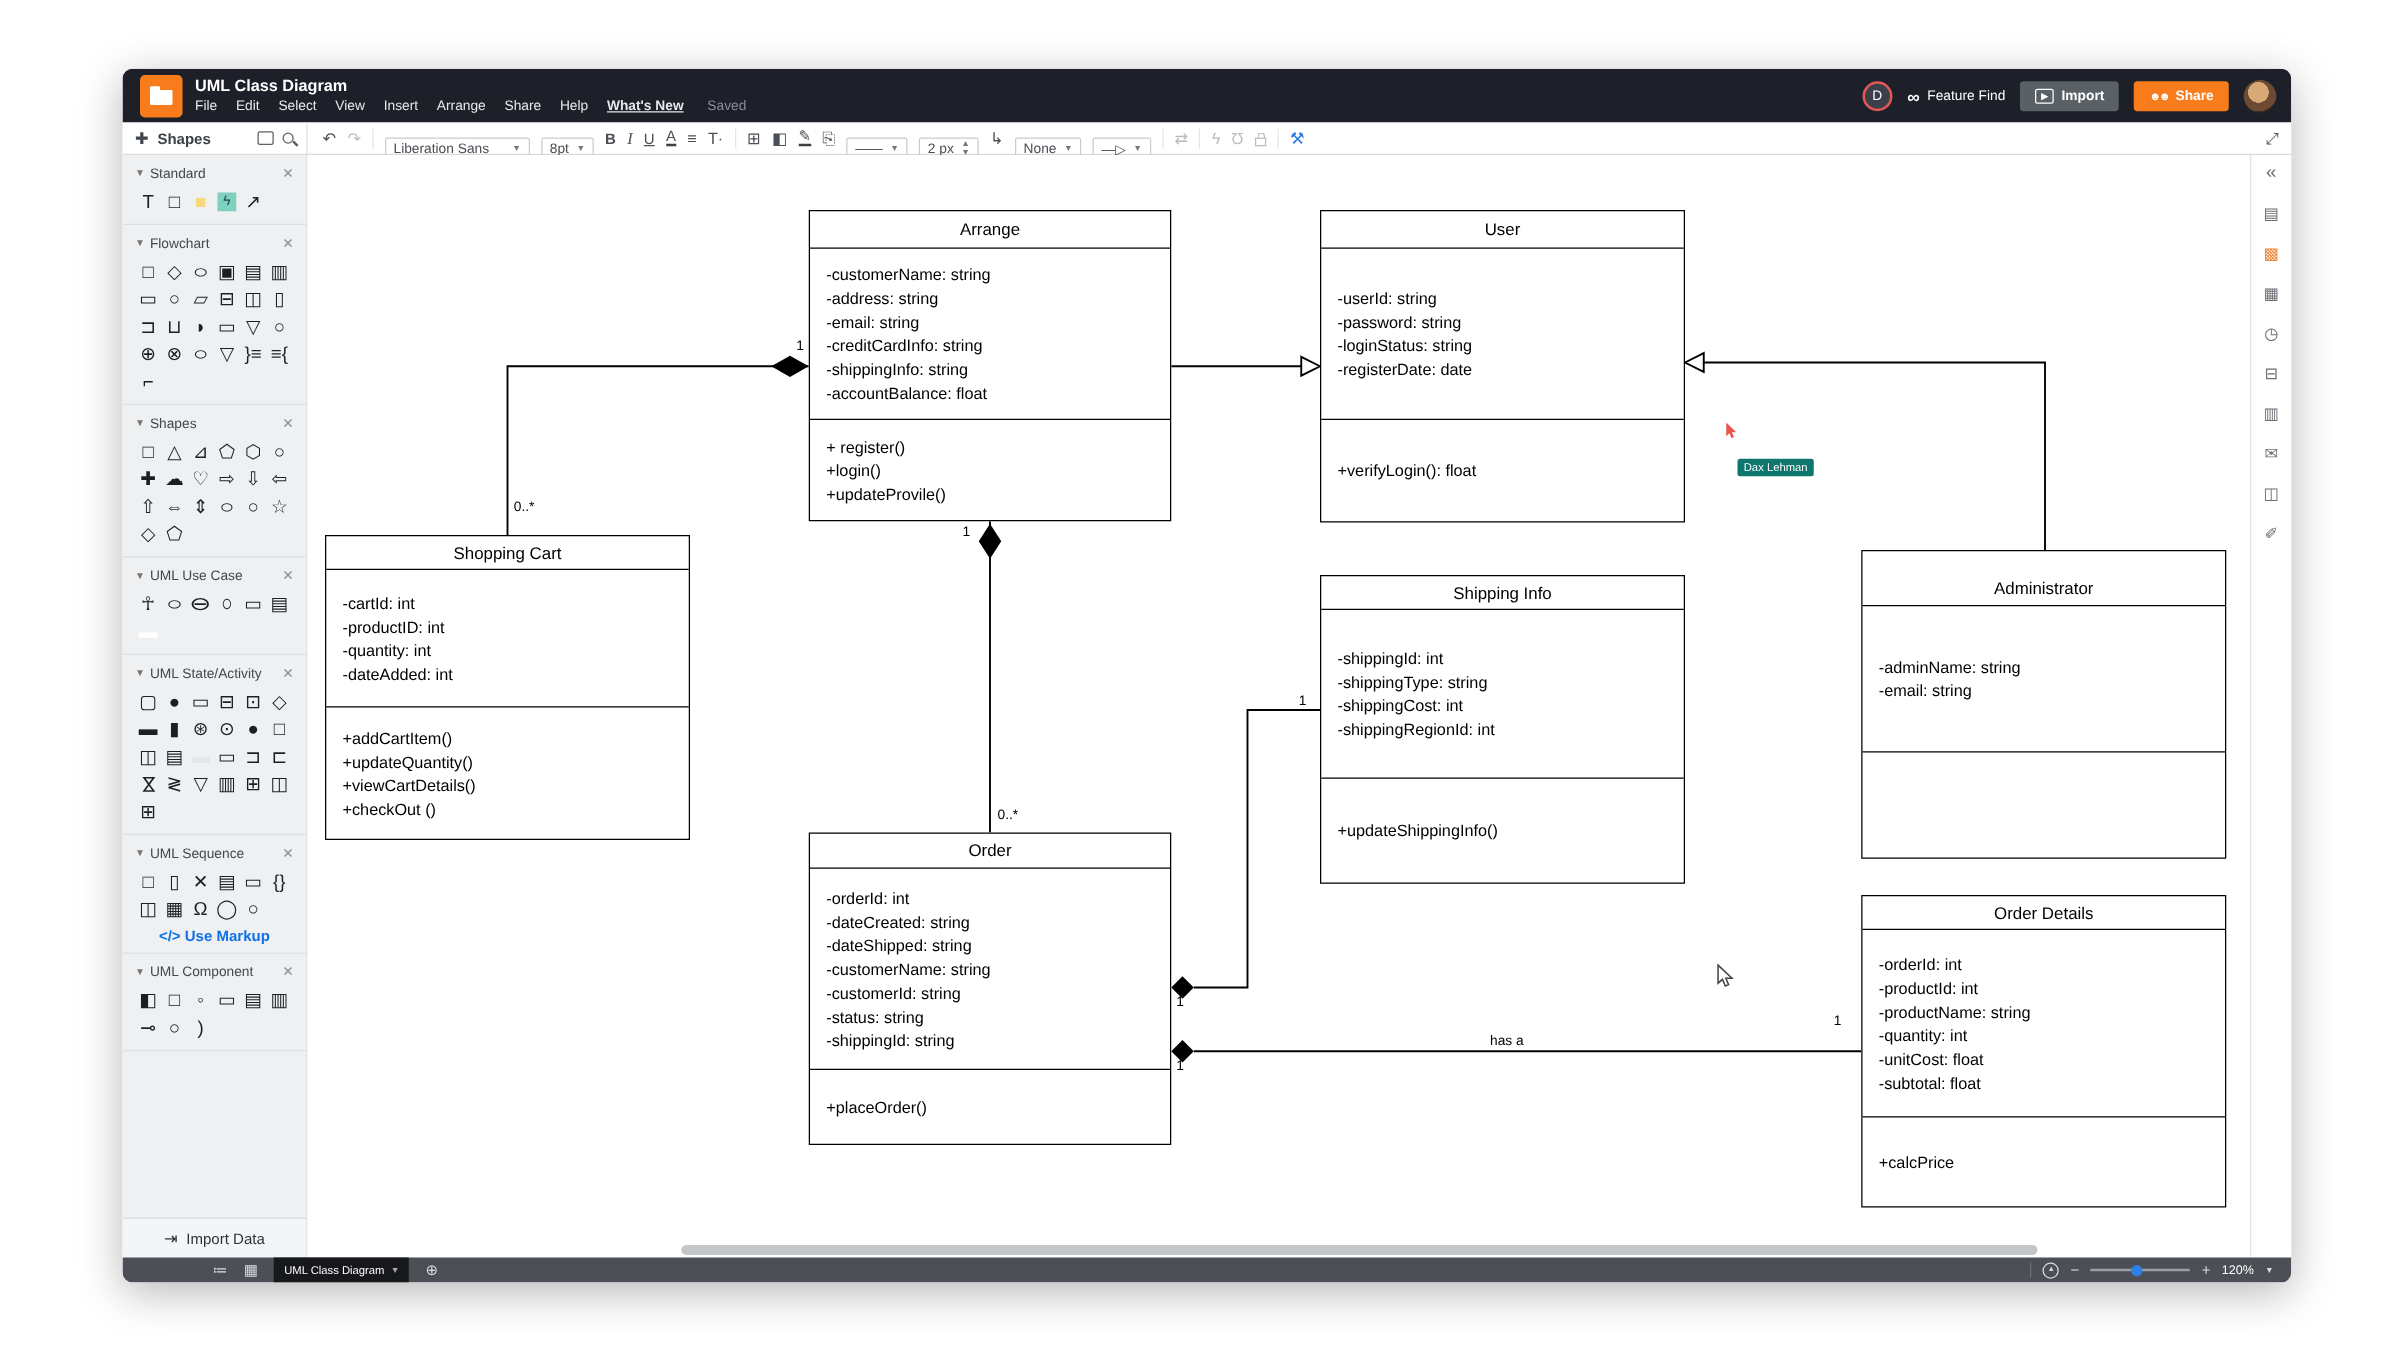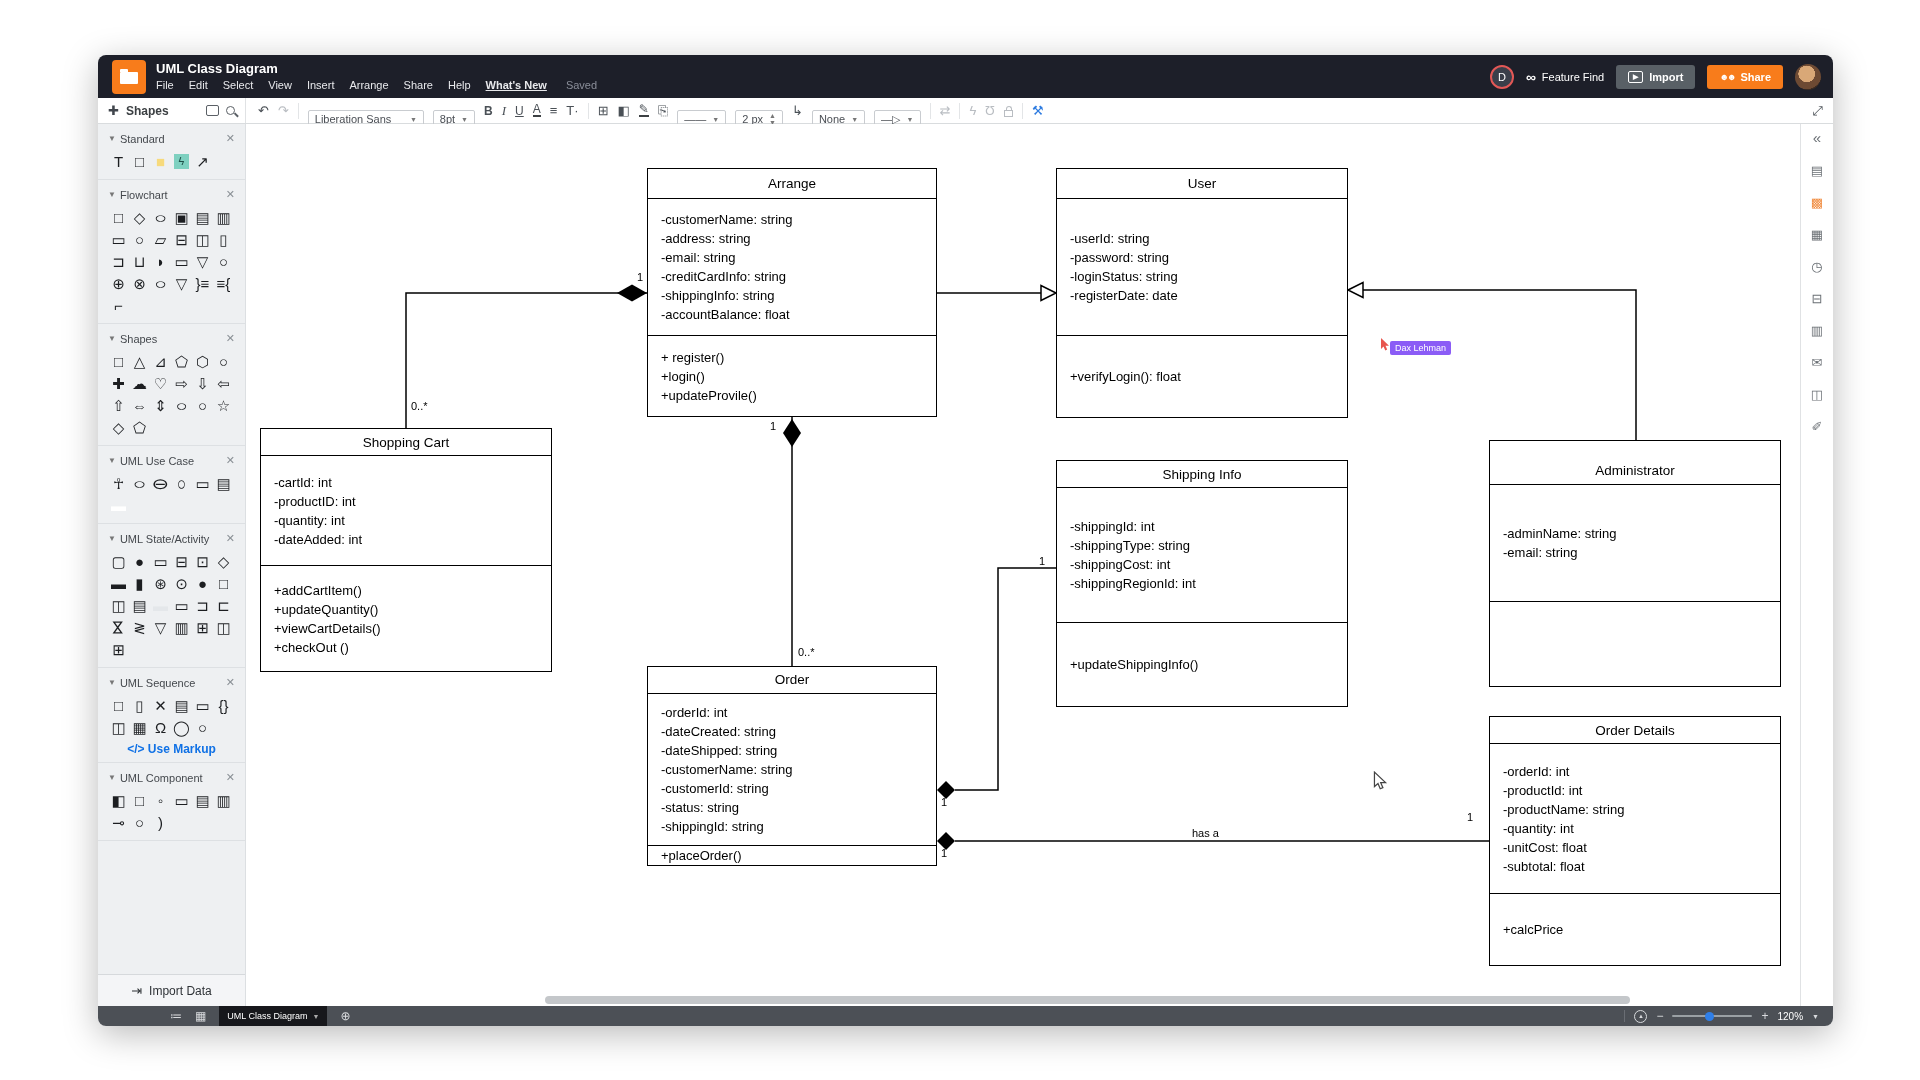--- a/index.html
+++ b/index.html
@@ -96,21 +96,21 @@
            flex-direction:column; font-size:13px; color:#000; }
   .uml-title { border-bottom:1.5px solid #000; display:flex; align-items:center; justify-content:center;
            font-size:13.5px; }
   .uml-attrs { border-bottom:1.5px solid #000; display:flex; flex-direction:column; justify-content:center;
            padding-left:13px; }
   .uml-attrs div, .uml-methods div { line-height:19px; }
   .uml-methods { flex:1; display:flex; flex-direction:column; justify-content:center; padding-left:13px; }
   .conn-label { position:absolute; font-size:11px; color:#000; white-space:nowrap; }
   .conn-label.bg { background:#fff; padding:0 4px; }
   #collab-cursor { position:absolute; left:1282px; top:283px; }
-  #collab-tag { position:absolute; left:1292px; top:286px; background:#8b5cf6; color:#fff;
+  #collab-tag { position:absolute; left:1292px; top:312px; background:#0f766e; color:#fff;
            font-size:9px; padding:2px 5px; border-radius:2px; white-space:nowrap; }
   #mouse-cursor { position:absolute; left:1274px; top:716px; }
   #h-scrollbar { position:absolute; left:447px; top:941px; width:1085px; height:8px;
            background:#c4c7ca; border-radius:4px; }
 
   
   #bottombar { position:absolute; left:0; bottom:0; width:100%; height:20px; background:#4c5056;
            display:flex; align-items:center; color:#e8e9ec; }
   .bb-ico { font-size:12px; color:#d8dadd; }
   #bb-left { display:flex; align-items:center; gap:13px; margin-left:72px; height:100%; }
@@ -734,21 +734,21 @@
           <div>+updateShippingInfo()</div>
         </div>
       </div>
       <div class="uml-class" style="left: 1391px; top: 385px; width: 292px; height: 247px;">
         <div class="uml-title" style="height: 28px; margin-top: 16px;">Administrator</div>
         <div class="uml-attrs" style="height: 117px;">
           <div>-adminName: string</div>
           <div>-email: string</div>
         </div>
       </div>
-      <div class="uml-class" style="left: 549px; top: 611px; width: 290px; height: 200px;">
+      <div class="uml-class" style="left: 549px; top: 611px; width: 290px; height: 250px;">
         <div class="uml-title" style="height: 28px;">Order</div>
         <div class="uml-attrs" style="height: 161px;">
           <div>-orderId: int</div>
           <div>-dateCreated: string</div>
           <div>-dateShipped: string</div>
           <div>-customerName: string</div>
           <div>-customerId: string</div>
           <div>-status: string</div>
           <div>-shippingId: string</div>
         </div>

